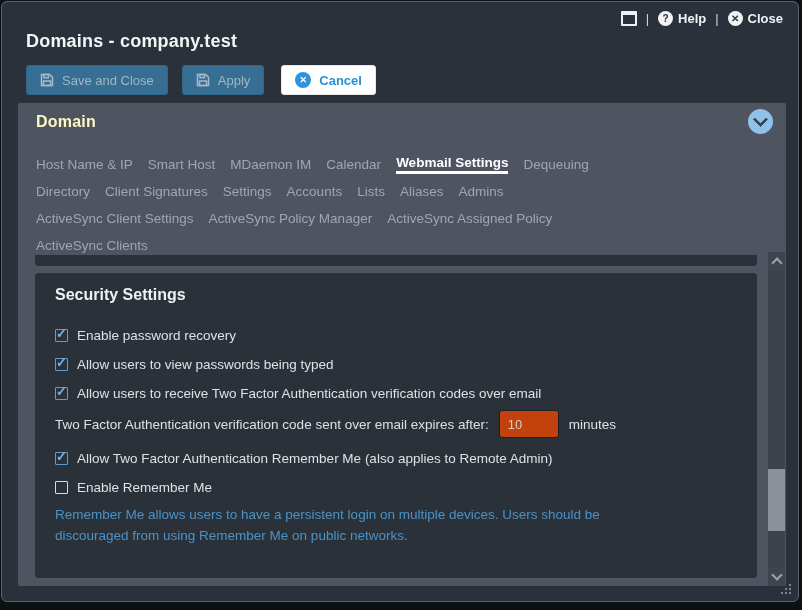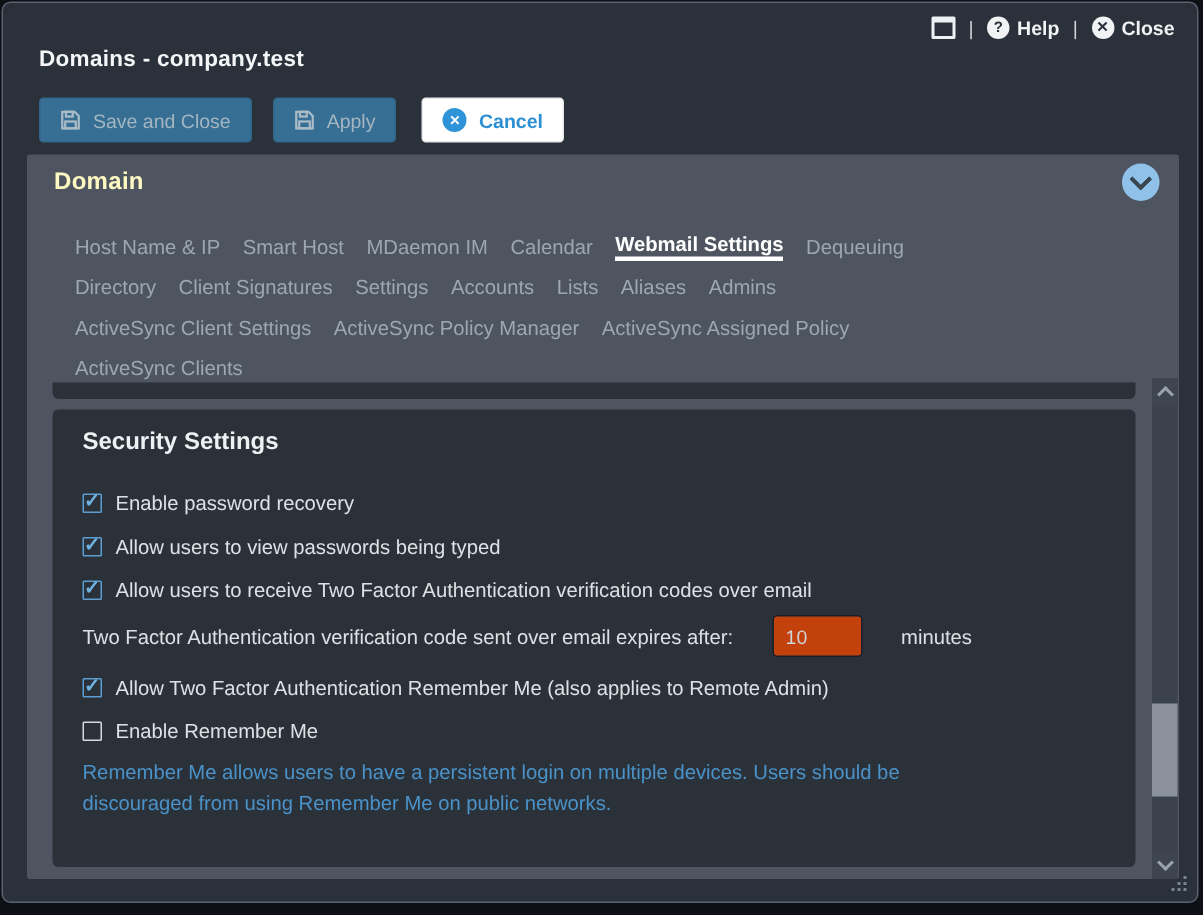--- a/index.html
+++ b/index.html
@@ -17,21 +17,21 @@
   .titlebar-right{
     position:absolute;top:9px;right:15px;display:flex;align-items:center;gap:9px;
     color:#f1f3f5;font-size:13px;font-weight:700;
   }
   .tb-group{display:flex;align-items:center;gap:5px;cursor:pointer;}
   .maximize-icon{width:12px;height:9px;border:2px solid #eef1f4;border-top-width:4px;border-radius:1px;}
   .tb-sep{font-weight:400;color:#cdd3d9;}
   .circle-ico{width:15px;height:15px;border-radius:50%;background:#f1f3f5;color:#2b313a;
     display:flex;align-items:center;justify-content:center;font-size:10px;font-weight:700;line-height:1;}
   .window-title{
-    position:absolute;left:24px;top:29px;font-size:15px;font-weight:700;color:#f3f5f7;letter-spacing:.2px;
+    position:absolute;left:24px;top:29px;font-size:18px;font-weight:700;color:#f3f5f7;letter-spacing:.2px;
   }
   
   .toolbar{position:absolute;left:24px;top:63px;display:flex;gap:14px;}
   .btn{
     height:30px;display:flex;align-items:center;gap:8px;padding:0 13px;
     background:#376e94;border:1px solid #32658a;border-radius:3px;
     color:#a3b6c2;font-size:13px;cursor:pointer;
   }
   .btn .ficon{display:flex;color:#a9bbc7;}
   .btn.cancel{background:#ffffff;border-color:#e8e8e8;color:#2b8fd3;font-weight:700;margin-left:3px;}
@@ -44,21 +44,21 @@
   }
   .panel-header{position:relative;height:34px;padding:10px 18px 0;}
   .panel-title{font-size:16px;font-weight:700;color:#fef9c3;letter-spacing:.2px;}
   .collapse-btn{
     position:absolute;right:13px;top:6px;width:25px;height:25px;border-radius:50%;
     background:#8fc1e9;cursor:pointer;display:flex;align-items:center;justify-content:center;
   }
   .chev{width:8px;height:8px;border-left:3px solid #3a4650;border-bottom:3px solid #3a4650;
     transform:rotate(-45deg);margin-top:-4px;border-radius:1px;}
   
-  .tabs{padding:4px 18px 0;margin-left:14px;}
+  .tabs{padding:4px 18px 0;}
   .tab-row{display:flex;column-gap:15px;height:27px;align-items:center;}
   .tab{font-size:13.5px;color:#9ea7b0;cursor:pointer;white-space:nowrap;}
   .tab.active{color:#ffffff;font-weight:700;border-bottom:3px solid #ffffff;padding-bottom:1px;}
   
   .scroll-area{position:absolute;left:0;top:149px;width:768px;height:334px;overflow:hidden;}
   .partial-card{
     position:absolute;left:17px;top:3px;width:722px;height:11px;
     background:#2b3139;border-radius:0 0 4px 4px;
   }
   .card{
@@ -69,21 +69,21 @@
   .cbrow{display:flex;align-items:center;gap:9px;height:18px;margin-top:11px;cursor:pointer;}
   .cbrow.first{margin-top:21px;}
   .cb{width:13px;height:13px;box-sizing:border-box;position:relative;flex:0 0 auto;background:transparent;
       border:1.5px solid #d4dade;border-radius:1px;}
   .cb.checked{border-color:#5d9ed2;}
   .cb.checked::after{
     content:"\2713";position:absolute;left:0px;top:-4px;color:#6fb3e2;
     font-size:13px;font-weight:700;
   }
   .cblabel{font-size:13.5px;color:#dde1e5;}
-  .expires-row{display:flex;align-items:center;gap:26px;margin-top:8px;height:28px;}
+  .expires-row{display:flex;align-items:center;gap:10px;margin-top:8px;height:28px;}
   .expires-row .cblabel{white-space:nowrap;}
   .num-input{
     width:60px;height:28px;box-sizing:border-box;background:#c2410c;border:1px solid #1b2026;
     border-radius:3px;color:#ced3d8;font-size:13px;padding:0 8px;
     font-family:"Liberation Sans", sans-serif;outline:none;
   }
   .note{margin-top:8px;max-width:555px;font-size:13.5px;line-height:21px;color:#4a92c8;}
   
   .sbar{position:absolute;right:1px;top:0;width:17px;height:334px;background:#3b424b;}
   .sb-btn{position:absolute;left:0;width:17px;height:19px;background:#3f454f;

